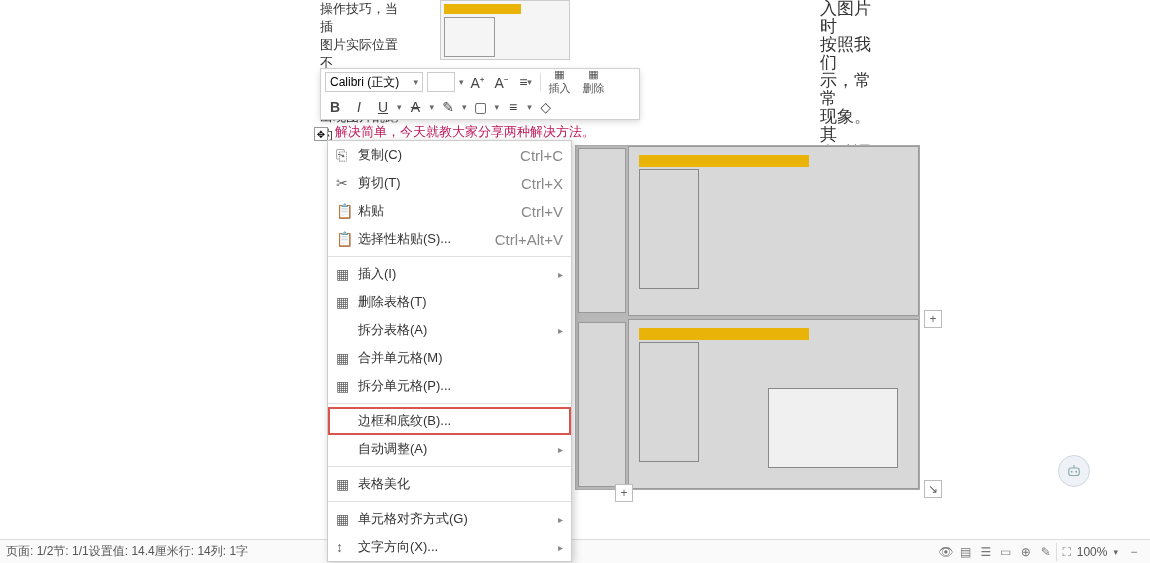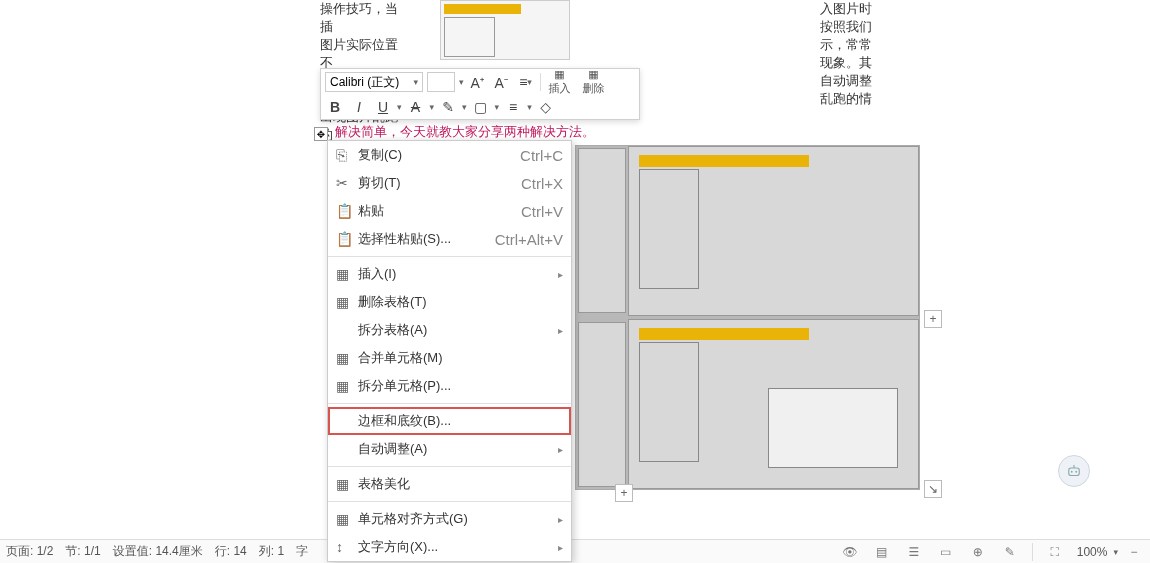--- a/index.html
+++ b/index.html
@@ -1,18 +1,18 @@
 <!DOCTYPE html>
 <html><head>
 <meta charset="utf-8">
 <style>
 * { margin: 0; padding: 0; box-sizing: border-box; font-family: "Microsoft YaHei", sans-serif; }
 body { width: 1150px; height: 563px; background: #fff; position: relative; overflow: hidden; font-size: 12px; }
 .ltext { position: absolute; left: 320px; top: 0; width: 90px; font-size: 13px; line-height: 18px; color: #333; }
-.rtext { position: absolute; right: 270px; top: 0; width: 60px; font-size: 13px; line-height: 18px; color: #333; }
+.rtext { position: absolute; right: 270px; top: 0; width: 60px; font-size: 17px; line-height: 18px; color: #333; }
 .mini { position: absolute; left: 440px; top: 0; width: 130px; height: 60px; border: 1px solid #ccc; background: #f5f5f5; }
 .mini-head { height: 10px; background: #eab308; width: 60%; margin: 3px; }
 .mini-table { border: 1px solid #999; width: 40%; height: 40px; margin-left: 3px; }
 
 .floatbar { position: absolute; left: 320px; top: 68px; width: 320px; height: 52px; background: #fff; border: 1px solid #d0d0d0; box-shadow: 0 2px 6px rgba(0,0,0,.15); display: flex; flex-direction: column; }
 .fbrow { display: flex; align-items: center; height: 26px; padding: 0 4px; gap: 4px; }
 .fontname { width: 98px; height: 20px; border: 1px solid #ccc; font-size: 12px; padding: 0 4px; display: flex; align-items: center; justify-content: space-between; }
 .fontsize { width: 28px; height: 20px; border: 1px solid #ccc; }
 .drop { font-size: 9px; color: #666; }
 .ticon { width: 20px; height: 20px; display: flex; align-items: center; justify-content: center; font-size: 14px; color: #444; border-radius: 2px; cursor: pointer; }
@@ -39,21 +39,21 @@
 .q4 { left: 52px; bottom: 0; right: 0; height: 170px; border: 1px solid #666; }
 .yhead { position: absolute; left: 10px; top: 8px; width: 170px; height: 12px; background: #eab308; }
 .ytable { position: absolute; left: 10px; top: 22px; width: 60px; height: 120px; border: 1px solid #888; }
 .miniform { position: absolute; right: 20px; bottom: 20px; width: 130px; height: 80px; background: #f0f0f0; border: 1px solid #888; }
 
 .plus { position: absolute; width: 18px; height: 18px; border: 1px solid #bbb; background: #fff; display: flex; align-items: center; justify-content: center; font-size: 12px; color: #666; cursor: pointer; }
 .plus.right1 { left: 924px; top: 310px; }
 .plus.right2 { left: 924px; top: 480px; }
 .plus.bottom { left: 615px; top: 484px; }
 
-.status { position: absolute; left: 0; bottom: 0; width: 100%; height: 24px; background: #fafafa; border-top: 1px solid #ddd; display: flex; align-items: center; padding: 0 6px; font-size: 12px; color: #555; gap: 12px; }
+.status { position: absolute; left: 0; bottom: 0; width: 100%; height: 24px; background: #fafafa; border-top: 1px solid #ddd; display: flex; align-items: center; padding: 0 6px; font-size: 12px; color: #555; }
 .status .sp { flex: 1; }
 .sbicon { width: 20px; height: 20px; display: flex; align-items: center; justify-content: center; color: #777; cursor: pointer; border-radius: 2px; }
 .zoomctl { display: flex; align-items: center; gap: 6px; }
 
 .fab { position: absolute; right: 60px; top: 455px; width: 32px; height: 32px; border-radius: 50%; background: #eef2f7; border: 1px solid #cdd6e0; display: flex; align-items: center; justify-content: center; }
 .fab svg { width: 18px; height: 18px; }
 </style>
 </head>
 <body>
 

